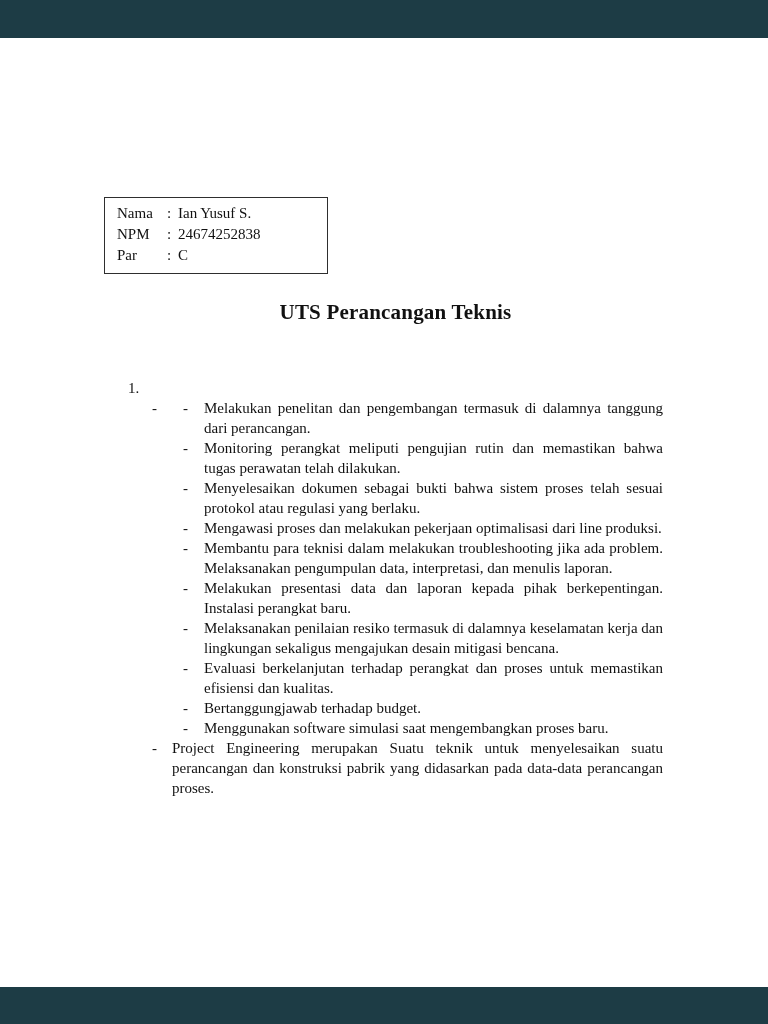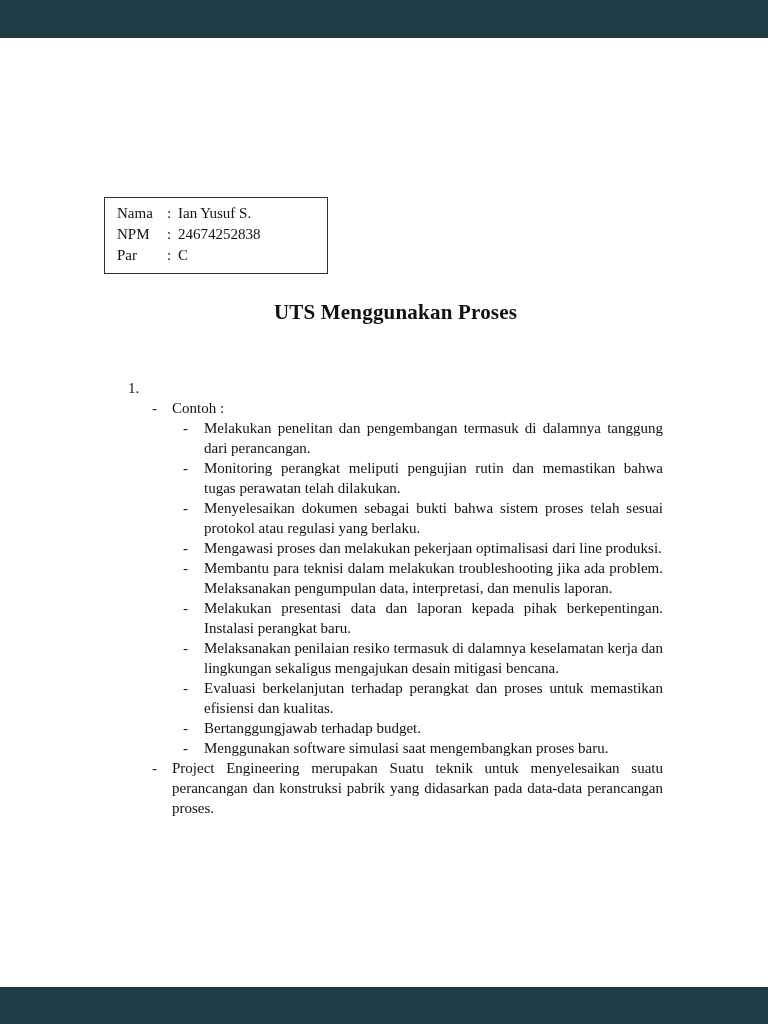--- a/index.html
+++ b/index.html
@@ -73,30 +73,29 @@
       <span>:</span>
       <span>24674252838</span>
     </div>
     <div class="id-row">
       <span>Par</span>
       <span>:</span>
       <span>C</span>
     </div>
   </div>
 
-  <h1 class="doc-title">UTS Menggunakan Proses</h1>
+  <h1 class="doc-title">UTS Perancangan Teknis</h1>
 
   <div class="body-text">
 
     <div>1.</div>
 
     <div class="l1">
       <span class="dash">-</span>
       <div class="txt">
-        <div class="subheading">Contoh :</div>
 
         <div>
           <div class="l2">
             <span class="dash">-</span>
             <div class="txt para">Melakukan penelitan dan pengembangan termasuk di dalamnya tanggung dari perancangan.</div>
           </div>
           <div class="l2">
             <span class="dash">-</span>
             <div class="txt para">Monitoring perangkat meliputi pengujian rutin dan memastikan bahwa tugas perawatan telah dilakukan.</div>
           </div>

